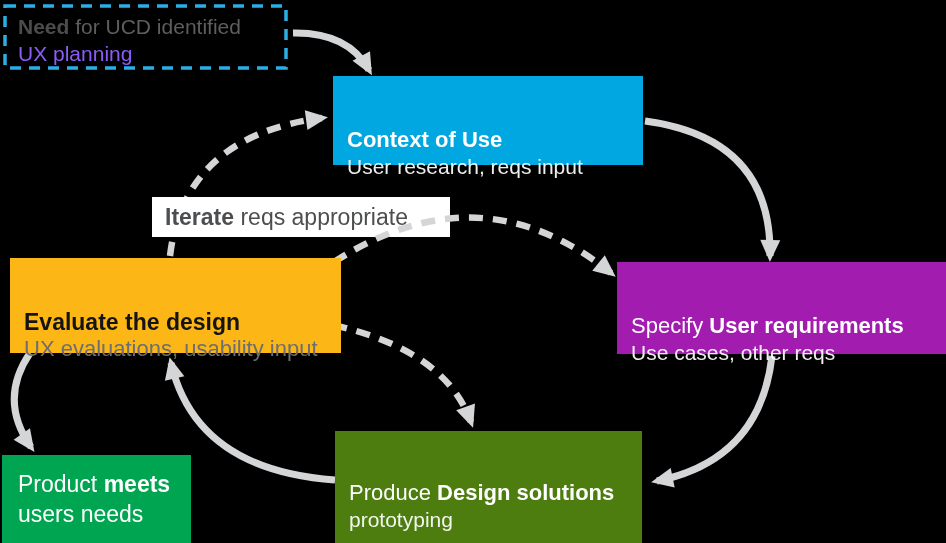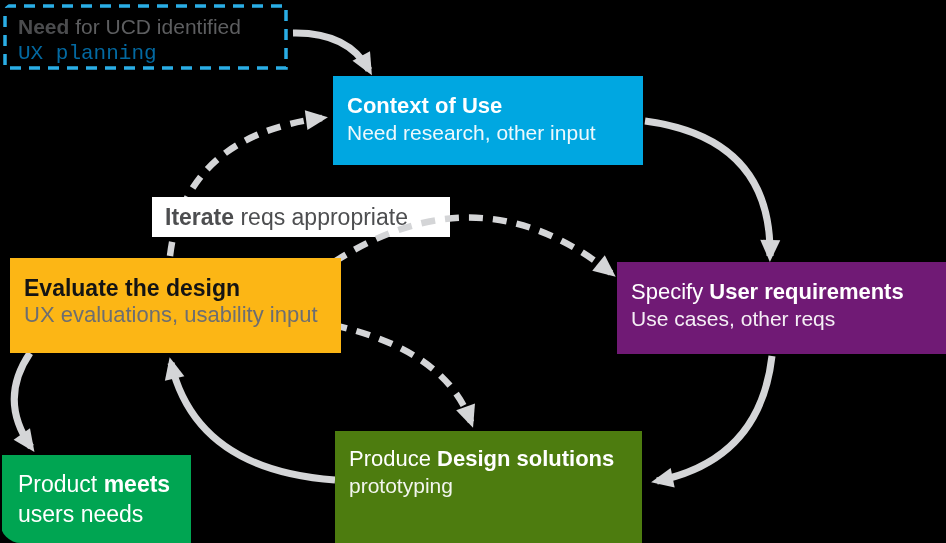--- a/index.html
+++ b/index.html
@@ -5,62 +5,61 @@
   * { margin: 0; padding: 0; box-sizing: border-box; }
   html, body { background: #000; }
   body { font-family: "Liberation Sans", "DejaVu Sans", sans-serif; }
 
   .canvas {
     position: relative;
     width: 946px;
     height: 543px;
     background: #000;
     overflow: hidden;
-    border-radius: 21px;
   }
 
   svg.arrow-layer {
     position: absolute;
     left: 0; top: 0;
     width: 946px; height: 543px;
     pointer-events: none;
   }
   .layer-main { z-index: 1; }
   .layer-over { z-index: 3; }
 
   .need-note {
     position: absolute;
     left: 18px; top: 13px;
     z-index: 2;
     font-size: 21px;
     line-height: 27px;
     color: #5d5e60;
   }
   .need-note b { color: #4b4c4e; }
-  .need-note .dim { color: #0369a1; font-family: Liberation Mono, monospace; }
+  .need-note .dim { color: #8b5cf6; }
 
   .iterate-label {
     position: absolute;
     left: 152px; top: 197px;
     width: 298px; height: 40px;
     z-index: 2;
     background: #ffffff;
     color: #4d4e50;
     font-size: 23px;
     line-height: 40px;
     padding-left: 13px;
     white-space: nowrap;
   }
 
   .pbox {
     position: absolute;
     z-index: 4;
     color: #ffffff;
   }
-  .pbox .title { font-size: 22px; line-height: 28px; font-weight: bold; white-space: nowrap; }
+  .pbox .title { font-size: 22px; line-height: 28px; font-weight: bold; white-space: nowrap; margin-top: 34px; }
   .pbox .title .norm { font-weight: normal; }
   .pbox .sub { font-size: 21px; line-height: 26px; opacity: 0.93; white-space: nowrap; }
 
   .box-context  { left: 333px; top: 76px;  width: 310px; height: 89px;  padding: 16px 0 0 14px; }
   .box-evaluate { left: 10px;   top: 258px; width: 331px; height: 95px;  padding: 16px 0 0 14px; }
   .box-evaluate .title { color: #141414; font-size: 23px; }
   .box-evaluate .sub   { color: #6d6e71; font-size: 22px; opacity: 1; }
   .box-specify  { left: 617px; top: 262px; width: 329px; height: 92px;  padding: 16px 0 0 14px; }
   .box-produce  { left: 335px; top: 431px; width: 307px; height: 112px; padding: 14px 0 0 14px; }
   .box-product  { left: 2px;   top: 455px; width: 189px; height: 88px;  padding: 14px 0 17px 16px; font-size: 23px; line-height: 30px; }
@@ -98,29 +97,29 @@
   <div class="iterate-label" style="background-color: rgb(255, 255, 255);">
     <b>Iterate</b><span> reqs appropriate</span>
   </div>
 
   <svg class="arrow-layer layer-over" viewBox="0 0 946 543">
     <path d="M 334 262 Q 480 168 611 273" fill="none" stroke-width="6.5" stroke-dasharray="14 10" marker-end="url(#ah)" stroke="#d4d5d7" style="stroke: rgb(212, 213, 215);"></path>
   </svg>
 
   <div class="pbox box-context" style="background-color: rgb(0, 167, 225);">
     <div class="title">Context of Use</div>
-    <div class="sub">Need research, other input</div>
+    <div class="sub">User research, reqs input</div>
   </div>
 
   <div class="pbox box-evaluate" style="background-color: rgb(252, 182, 21);">
     <div class="title">Evaluate the design</div>
     <div class="sub">UX evaluations, usability input</div>
   </div>
 
-  <div class="pbox box-specify" style="background-color: #701a75;">
+  <div class="pbox box-specify" style="background-color: #a21caf;">
     <div class="title"><span class="norm">Specify </span><span>User requirements</span></div>
     <div class="sub">Use cases, other reqs</div>
   </div>
 
   <div class="pbox box-produce" style="background-color: #4d7c0f;">
     <div class="title"><span class="norm">Produce </span><span>Design solutions</span></div>
     <div class="sub">prototyping</div>
   </div>
 
   <div class="pbox box-product" style="background-color: rgb(0, 165, 82);">

